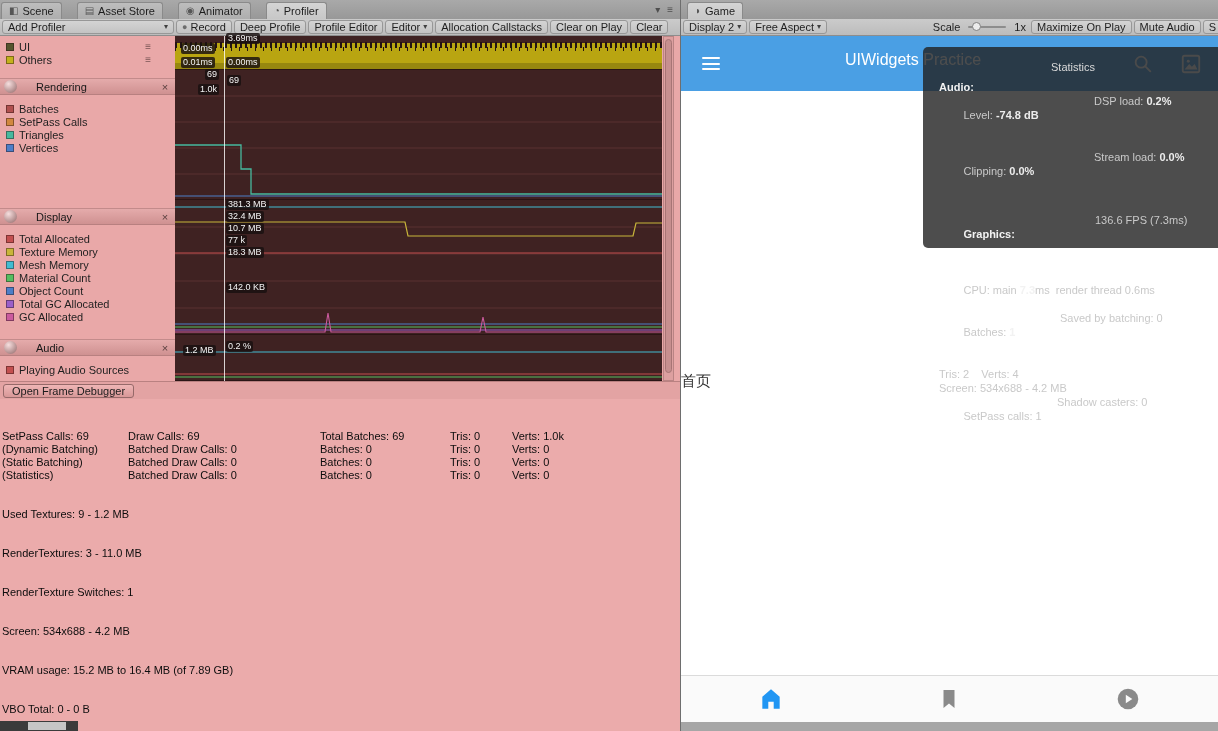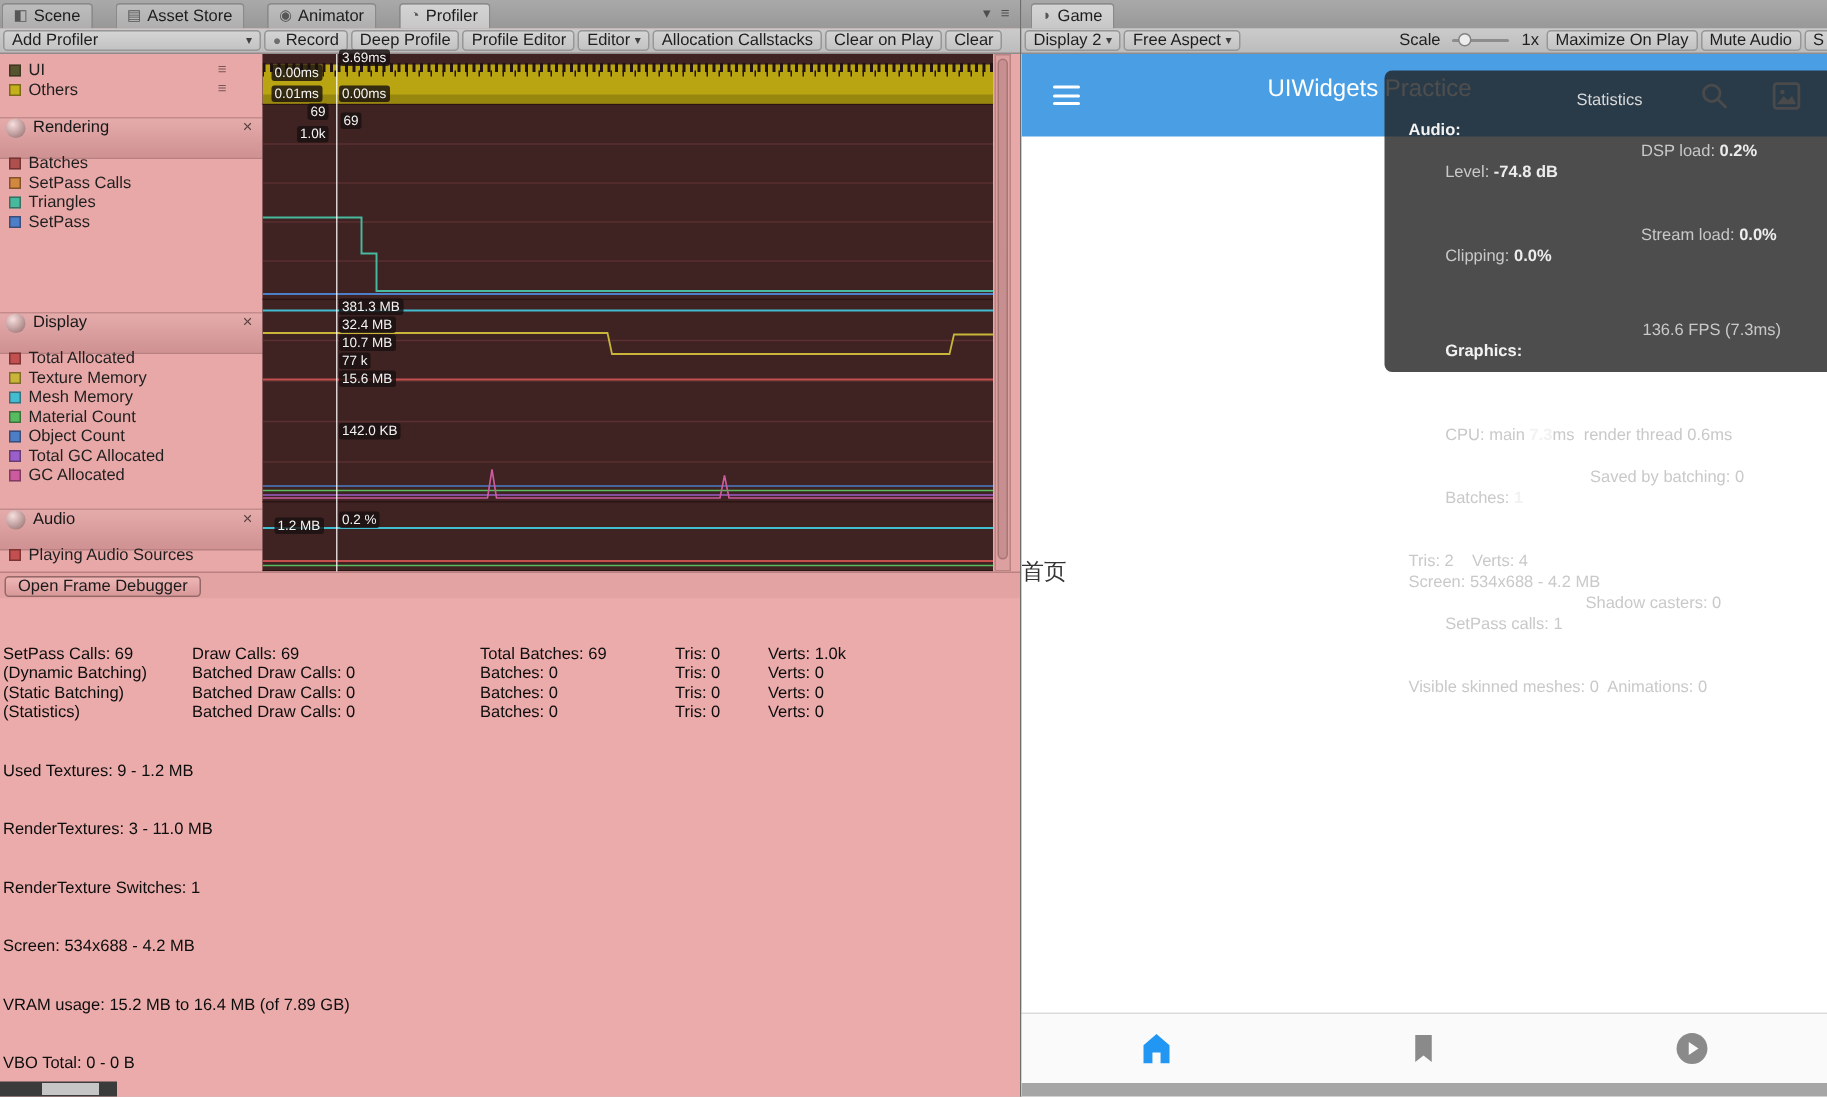--- a/index.html
+++ b/index.html
@@ -31,21 +31,21 @@
   .slider-knob{position:absolute;left:4px;top:-4px;width:9px;height:9px;border-radius:50%;
     background:#ececec;border:1px solid #818181}
   .spacer{flex:1}
 
   
   .chart-region{position:absolute;top:36px;left:0;width:680px;height:345px;background:#e9a8a8;overflow:hidden}
   .legend-row{position:absolute;left:0;width:161px;height:13px;display:flex;align-items:center;gap:5px;
     padding-left:6px;color:#1f1f1f}
   .legend-sq{width:8px;height:8px;border:1px solid rgba(40,20,20,.45);flex:none}
   .legend-handle{position:absolute;right:10px;color:#7a5555;font-size:10px}
-  .module-header{position:absolute;left:0;width:175px;height:28px;display:flex;align-items:flex-start;gap:5px;
+  .module-header{position:absolute;left:0;width:175px;height:17px;display:flex;align-items:center;gap:19px;
     padding:0 4px;color:#171717;background:linear-gradient(#e5abab,#cf9191);
     border-top:1px solid #c38b8b;border-bottom:1px solid #b88080}
   .module-icon{width:13px;height:13px;border-radius:50%;flex:none;
     background:radial-gradient(circle at 35% 30%,#f7dede,#8f6666)}
   .module-close{margin-left:auto;color:#5a3f3f;font-size:11px;width:12px;text-align:center;line-height:12px}
   .charts-col{position:absolute;left:175px;top:0;width:487px;height:345px;background:#3f2222}
   .chart{position:absolute;left:0;width:487px;border-bottom:1px solid #2a1515;overflow:hidden}
   .scrollbar{position:absolute;left:663px;top:0;width:11px;height:345px;background:#dda0a0;border:1px solid #ba8484}
   .scroll-thumb{position:absolute;left:1px;top:2px;width:7px;height:334px;background:#c78f8f;
     border:1px solid #a87575;border-radius:4px}
@@ -168,21 +168,21 @@
     <div class="legend-row" style="top:79px">
       <span class="legend-sq" style="background: rgb(209, 136, 63);"></span>
       <span>SetPass Calls</span>
     </div>
     <div class="legend-row" style="top:92px">
       <span class="legend-sq" style="background: rgb(71, 185, 158);"></span>
       <span>Triangles</span>
     </div>
     <div class="legend-row" style="top:105px">
       <span class="legend-sq" style="background: rgb(77, 126, 200);"></span>
-      <span>SetPass</span>
+      <span>Vertices</span>
     </div>
 
     <div class="module-header" style="top:172px">
       <span class="module-icon"></span>
       <span>Display</span>
       <span class="module-close">×</span>
     </div>
     <div class="legend-row" style="top:196px">
       <span class="legend-sq" style="background: rgb(195, 79, 79);"></span>
       <span>Total Allocated</span>
@@ -283,21 +283,21 @@
   <div class="chip" style="left:226px;top:33px">3.69ms</div>
   <div class="chip" style="left:181px;top:57px">0.01ms</div>
   <div class="chip" style="left:226px;top:57px">0.00ms</div>
   <div class="chip" style="left:205px;top:69px">69</div>
   <div class="chip" style="left:227px;top:75px">69</div>
   <div class="chip" style="left:198px;top:84px">1.0k</div>
   <div class="chip" style="left:226px;top:199px">381.3 MB</div>
   <div class="chip" style="left:226px;top:211px">32.4 MB</div>
   <div class="chip" style="left:226px;top:223px">10.7 MB</div>
   <div class="chip" style="left:226px;top:235px">77 k</div>
-  <div class="chip" style="left:226px;top:247px">15.6 MB</div>
+  <div class="chip" style="left:226px;top:247px">18.3 MB</div>
   <div class="chip" style="left:226px;top:282px">142.0 KB</div>
   <div class="chip" style="left:183px;top:345px">1.2 MB</div>
   <div class="chip" style="left:226px;top:341px">0.2 %</div>
 
   <div class="fdbg-row">
     <button class="fdbg-btn">Open Frame Debugger</button>
   </div>
 
   <div class="rstats">
     <div class="rstats-grid">
@@ -398,21 +398,20 @@
       <div class="sp-line">
         <span>Batches: </span><span class="sp-bold">1</span>
         <span class="sp-right" style="left:121px">Saved by batching: 0</span>
       </div>
       <div class="sp-line">Tris: 2    Verts: 4</div>
       <div class="sp-line">Screen: 534x688 - 4.2 MB</div>
       <div class="sp-line">
         <span>SetPass calls: 1</span>
         <span class="sp-right" style="left:118px">Shadow casters: 0</span>
       </div>
-      <div class="sp-line">Visible skinned meshes: 0  Animations: 0</div>
     </div>
 
     <div class="content-label">首页</div>
 
     <div class="bottomnav">
       <svg width="26" height="26" viewBox="0 0 24 24">
         <path d="M12 3 L4 10 V21 H9.5 V14.5 H14.5 V21 H20 V10 Z" fill="#2196f3"></path>
       </svg>
       <svg width="24" height="24" viewBox="0 0 24 24">
         <path d="M6.5 3 H17.5 V21 L12 16.6 L6.5 21 Z" fill="#8a8a8a"></path>

